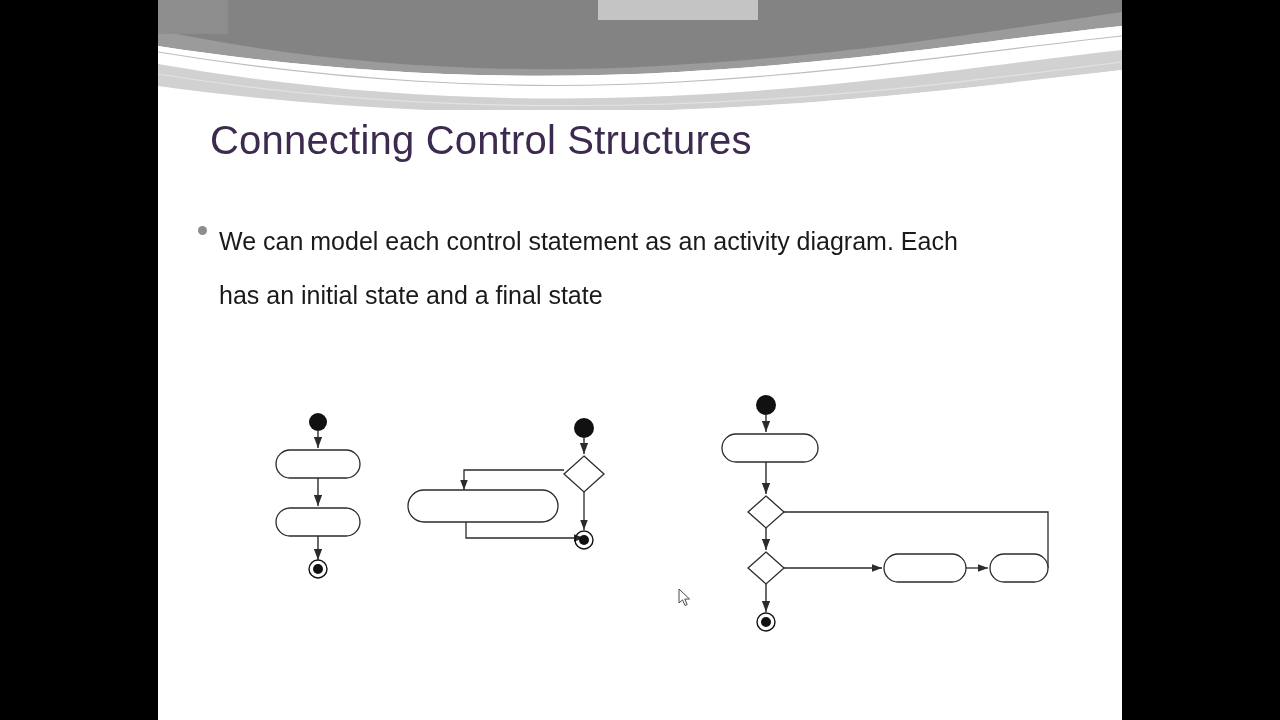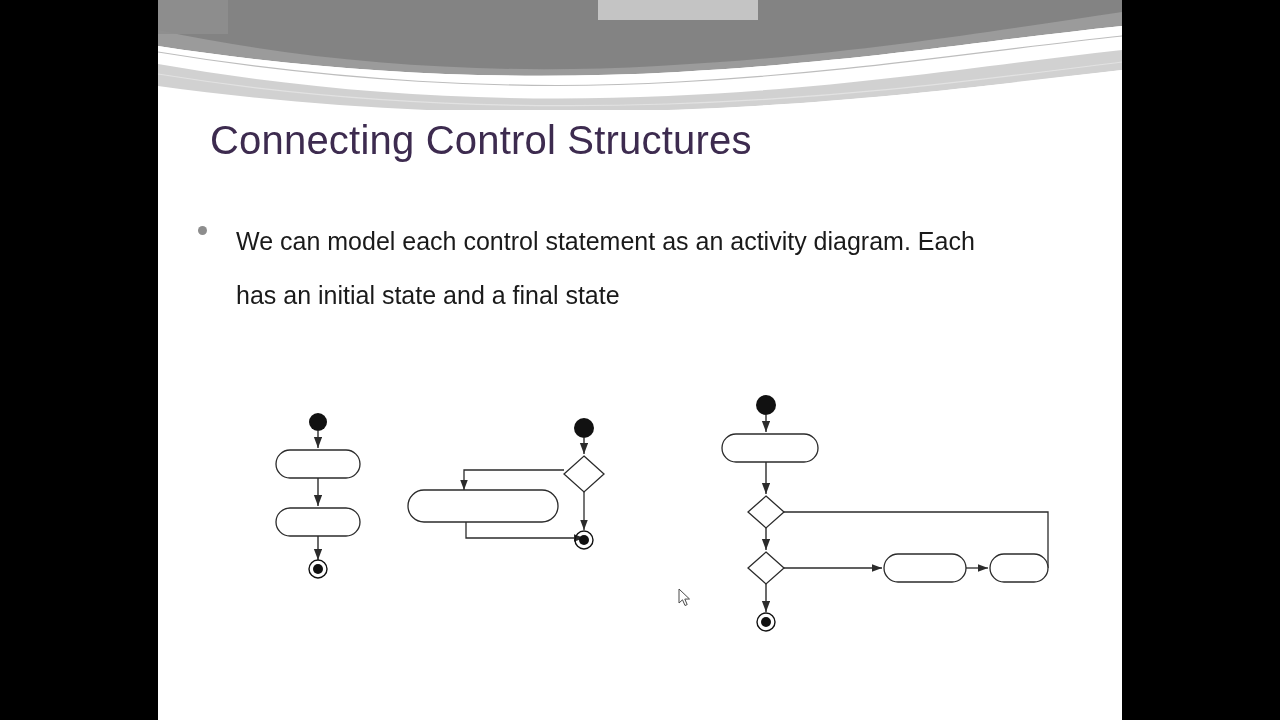--- a/index.html
+++ b/index.html
@@ -76,21 +76,20 @@
     margin-top: 12px;
     margin-right: 12px;
     flex: 0 0 auto;
   }
   .bullet-text {
     font-size: 25px;
     line-height: 54px;
     color: #1a1a1a;
     font-family: "Liberation Sans", sans-serif;
     max-width: 760px;
-    margin-left: 17px;
   }
 
   .diagram-area {
     position: absolute;
     left: 0;
     top: 360px;
     width: 964px;
     height: 320px;
   }
 

